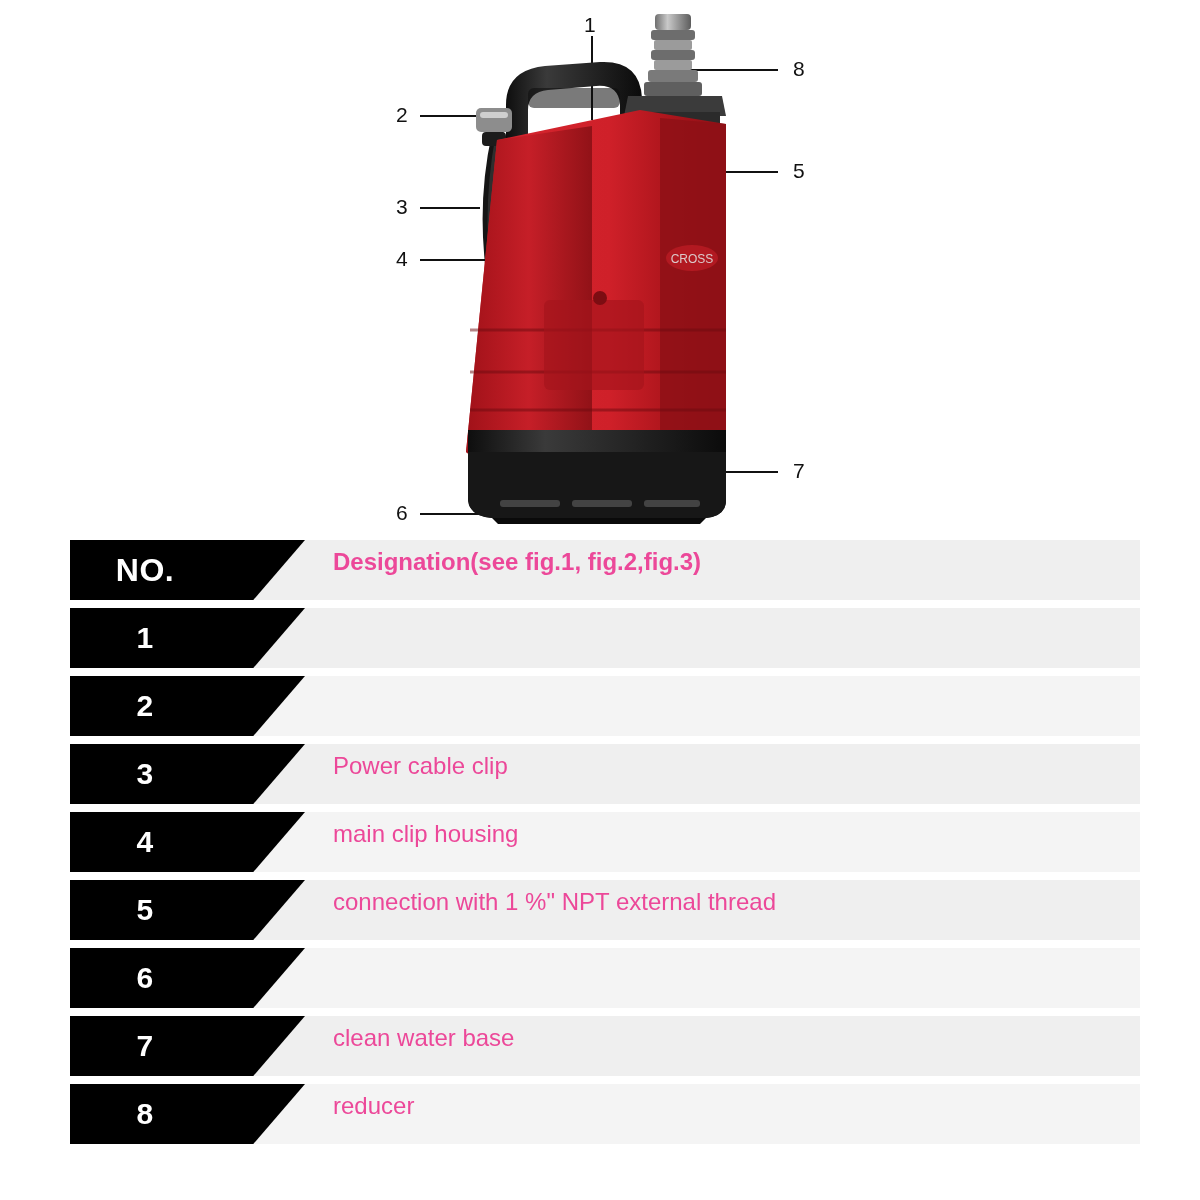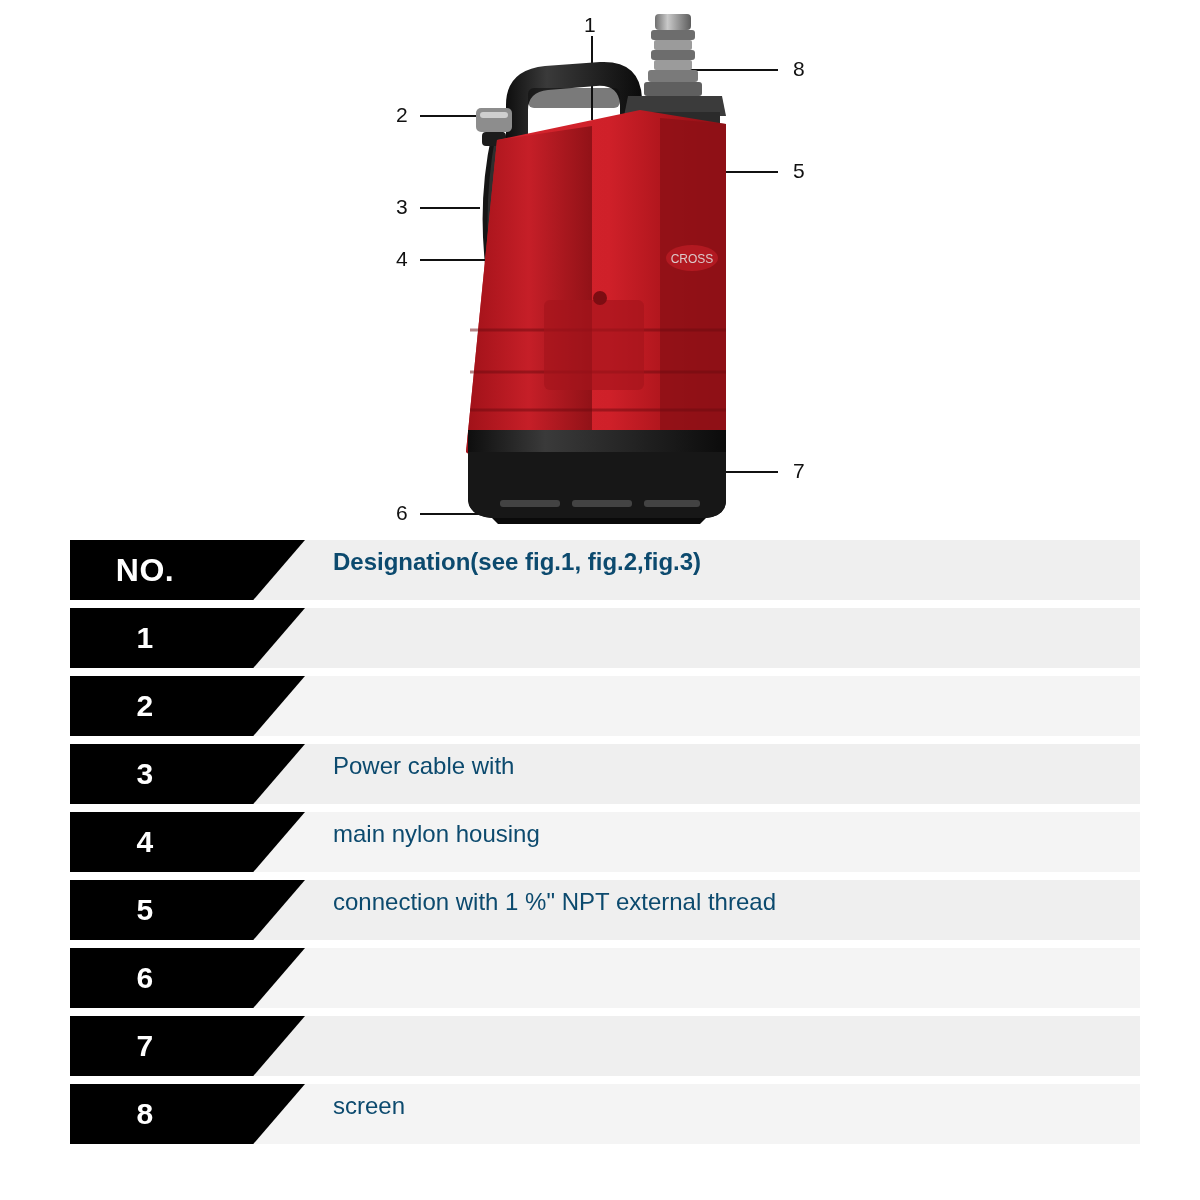--- a/index.html
+++ b/index.html
@@ -105,21 +105,21 @@
   }
 
   .desig-cell {
     position: relative;
     z-index: 2;
     height: 44px;
     display: flex;
     align-items: center;
     padding-left: 28px;
     font-size: 24px;
-    color: #0c4a6e;
+    color: #ec4899;
     font-weight: 400;
   }
   .desig-cell.header {
     font-weight: bold;
     font-size: 24px;
   }
 </style>
 </head>
 <body>
 
@@ -257,30 +257,30 @@
       <div class="tag-text">2</div>
     </div>
   </div>
 
   <div class="legend-row">
     <div class="row-bg"></div>
     <div class="no-cell">
       <div class="tag"></div>
       <div class="tag-text">3</div>
     </div>
-    <div class="desig-cell">Power cable with</div>
+    <div class="desig-cell">Power cable clip</div>
   </div>
 
   <div class="legend-row">
     <div class="row-bg alt"></div>
     <div class="no-cell">
       <div class="tag"></div>
       <div class="tag-text">4</div>
     </div>
-    <div class="desig-cell">main nylon housing</div>
+    <div class="desig-cell">main clip housing</div>
   </div>
 
   <div class="legend-row">
     <div class="row-bg"></div>
     <div class="no-cell">
       <div class="tag"></div>
       <div class="tag-text">5</div>
     </div>
     <div class="desig-cell">connection with 1 %" NPT external thread</div>
   </div>
@@ -292,24 +292,25 @@
       <div class="tag-text">6</div>
     </div>
   </div>
 
   <div class="legend-row">
     <div class="row-bg"></div>
     <div class="no-cell">
       <div class="tag"></div>
       <div class="tag-text">7</div>
     </div>
+    <div class="desig-cell">clean water base</div>
   </div>
 
   <div class="legend-row">
     <div class="row-bg alt"></div>
     <div class="no-cell">
       <div class="tag"></div>
       <div class="tag-text">8</div>
     </div>
-    <div class="desig-cell">screen</div>
+    <div class="desig-cell">reducer</div>
   </div>
 
 </div>
 
 </body></html>

